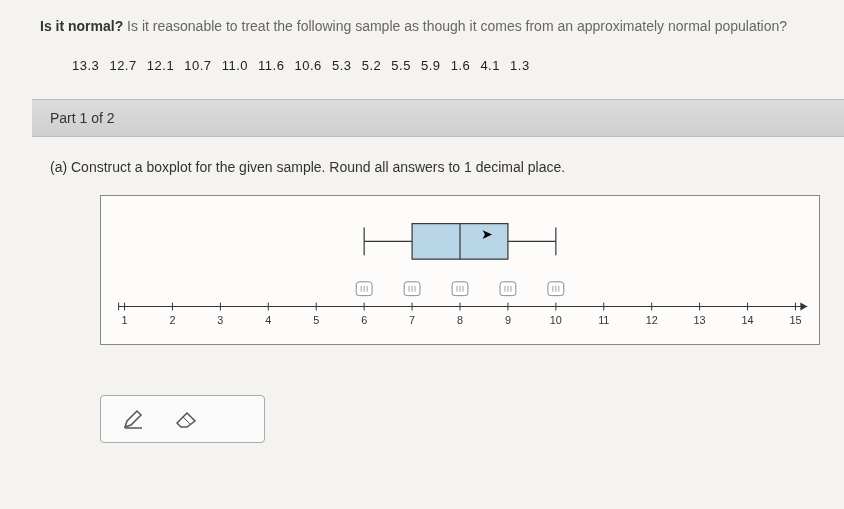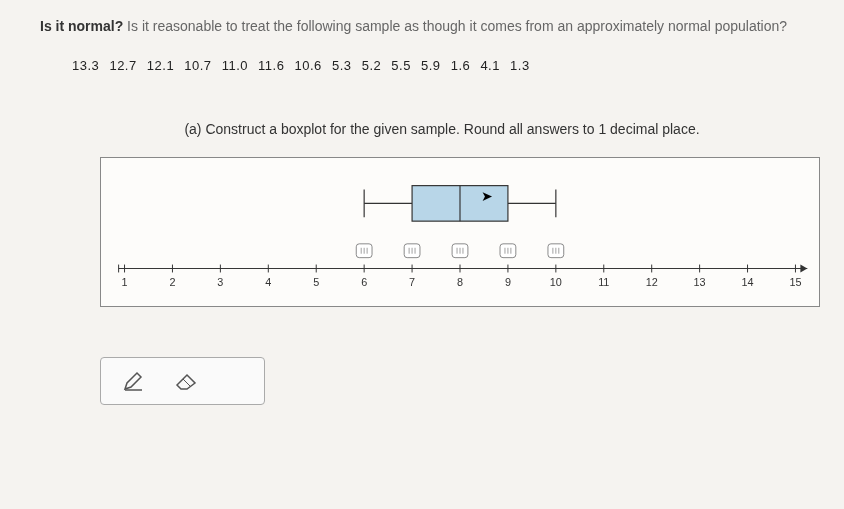--- a/index.html
+++ b/index.html
@@ -56,21 +56,20 @@
     margin-left: -8px;
     margin-right: 0;
   }
   .part-body {
     padding: 22px 10px 10px 10px;
   }
   .part-instruction {
     font-size: 14px;
     color: #333;
     margin-bottom: 20px;
-    text-align: center;
   }
   .chart-frame {
     margin-left: 50px;
     width: 720px;
     height: 150px;
     border: 1px solid #888;
     background: #fdfcfa;
     position: relative;
   }
   .chart-svg {
@@ -118,20 +117,21 @@
 
 <div class="page">
 
   <div class="question-title">
     <span class="bold">Is it normal?</span><span class="rest"> Is it reasonable to treat the following sample as though it comes from an approximately normal population?</span>
   </div>
 
   <div class="data-row">13.3  12.7  12.1  10.7  11.0  11.6  10.6   5.3   5.2   5.5   5.9   1.6   4.1   1.3</div>
 
 
+  <div class="part-header">Part 1 of 2</div>
 
   <div class="part-body">
     <div class="part-instruction">(a) Construct a boxplot for the given sample. Round all answers to 1 decimal place.</div>
 
     <div class="chart-frame">
       <svg class="chart-svg" viewBox="0 0 720 150">
 
       <line x1="14" y1="112" x2="712" y2="112" class="axis-line"></line>
           <path d="M 712 112 l -7 -4 l 0 8 z" fill="#333"></path>
           <line x1="14" y1="108" x2="14" y2="116" class="axis-line"></line>

